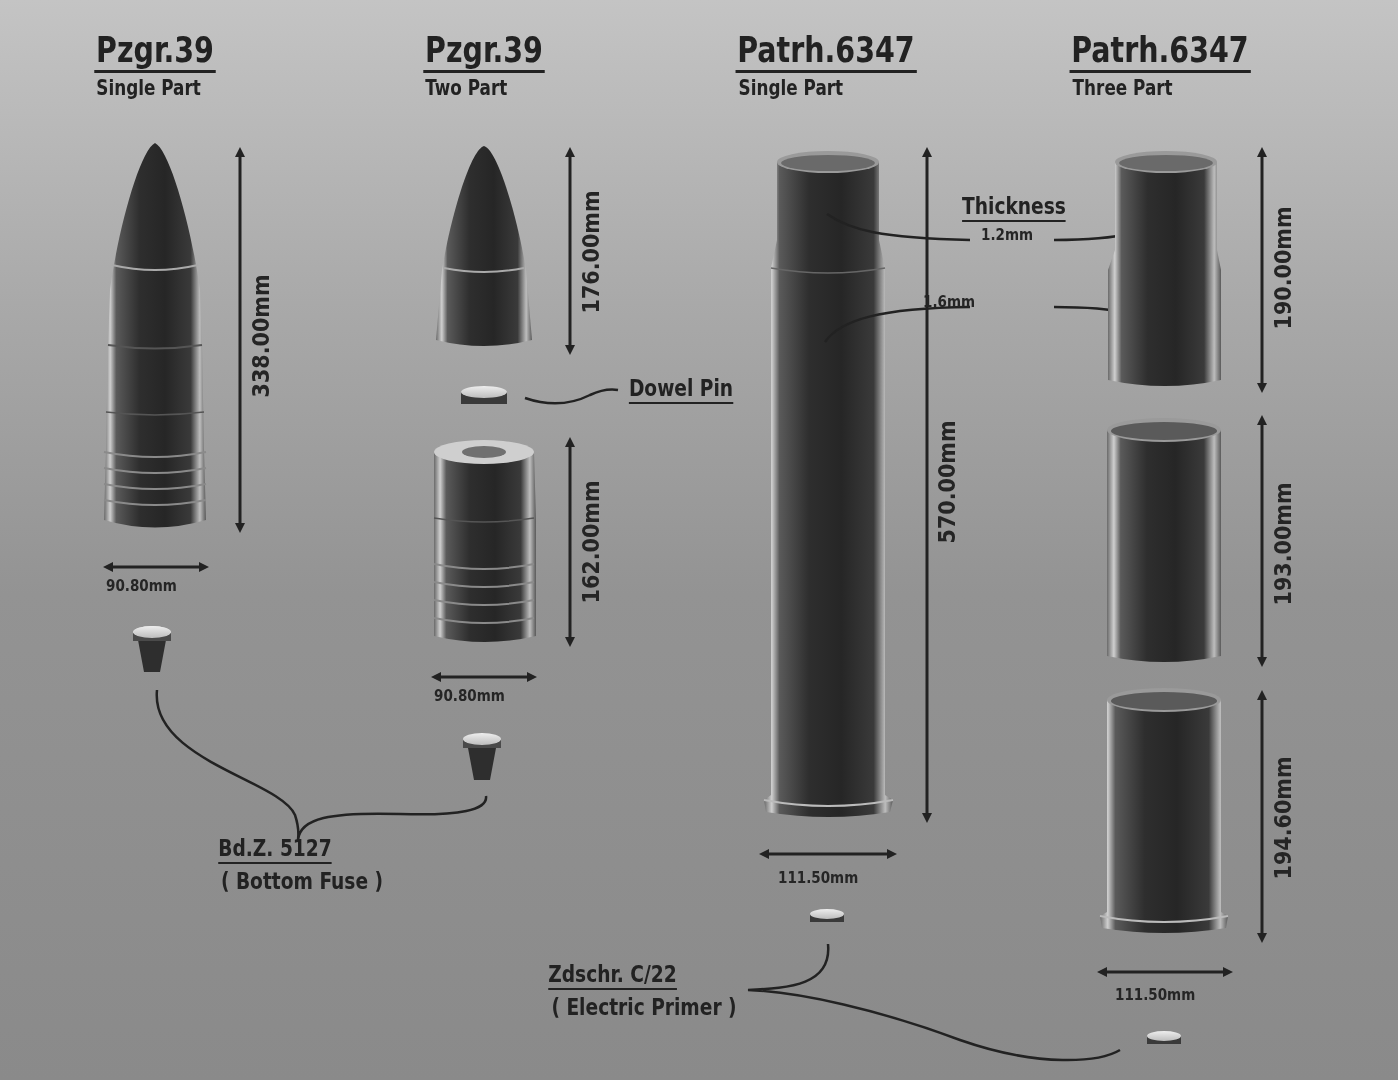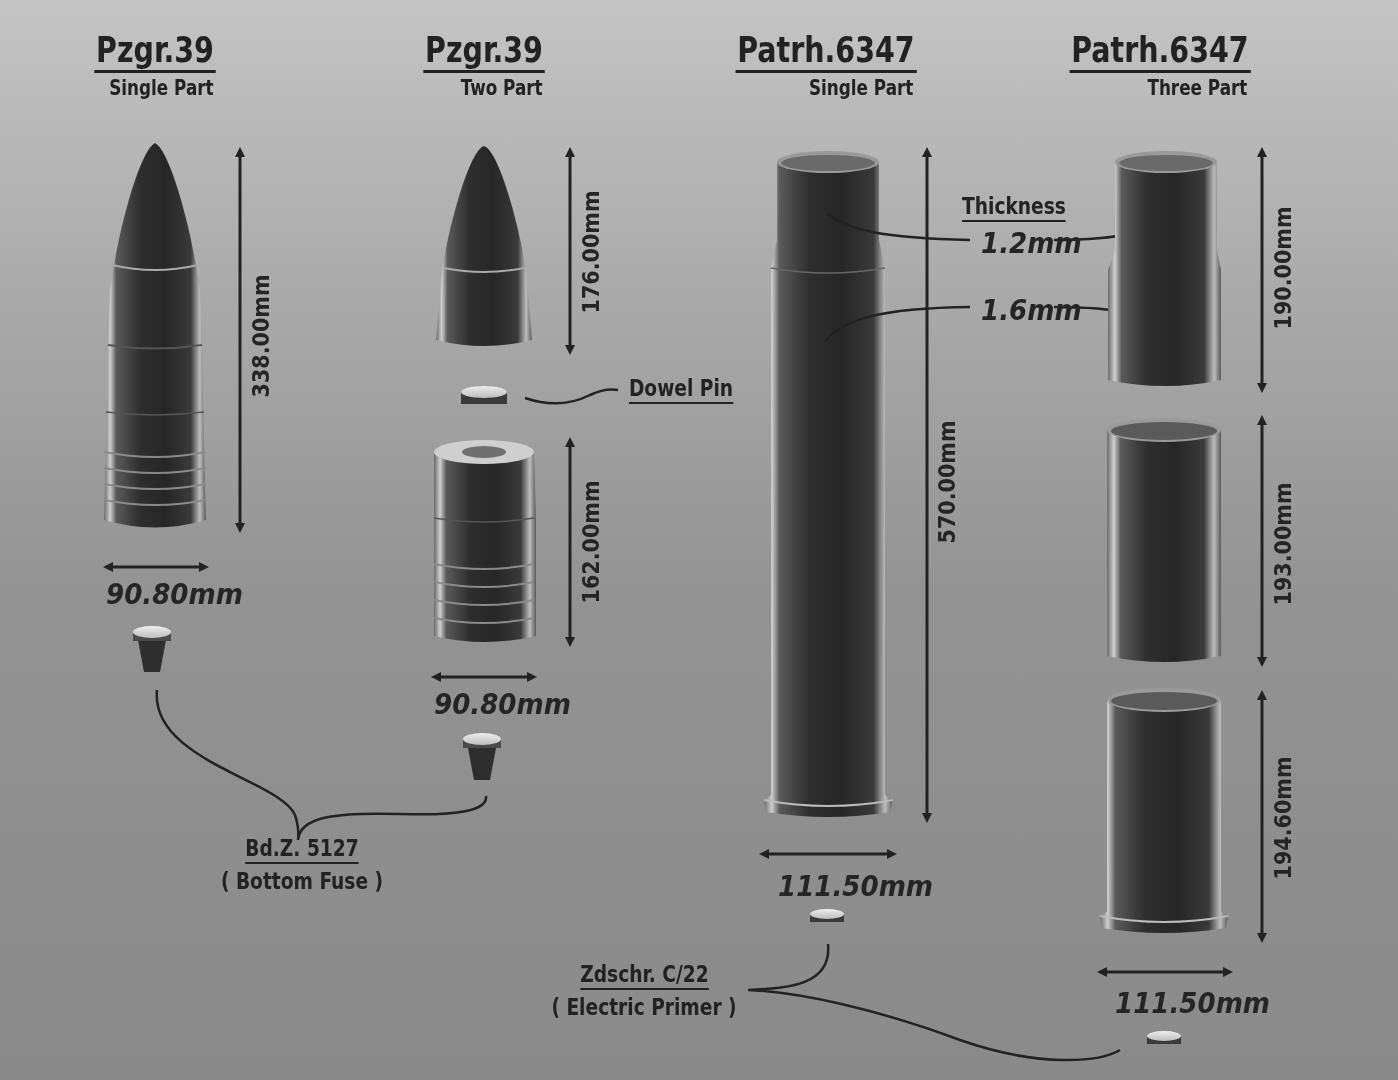--- a/index.html
+++ b/index.html
@@ -1,25 +1,25 @@
 <!DOCTYPE html>
 <html><head>
 <meta charset="utf-8">
 <style>
   html,body{margin:0;padding:0;}
   body{width:1398px;height:1080px;overflow:hidden;position:relative;
     background:linear-gradient(180deg,#c4c4c4 0%,#a9a9a9 28%,#939393 55%,#8a8a8a 100%);
     font-family:"DejaVu Sans Condensed","DejaVu Sans",sans-serif;color:#222;}
-  .title{position:absolute;text-align:right;transform:translateX(-50%);}
+  .title{position:absolute;text-align:left;transform:translateX(-50%);}
   .title .main{font-size:36px;font-weight:bold;letter-spacing:0px;line-height:40px;
     border-bottom:3px solid #222;padding:0 2px;display:inline-block;font-stretch:condensed;transform:scaleX(0.88);}
   .title .sub{font-size:22px;font-weight:bold;line-height:30px;transform:scaleX(0.85);}
-  .lbl{position:absolute;font-size:29px;font-weight:bold;color:#252525;white-space:nowrap;transform-origin:center;font-style:italic;}
+  .lbl{position:absolute;font-size:15px;font-weight:bold;color:#252525;white-space:nowrap;transform-origin:center;}
   .vlbl{position:absolute;font-size:23px;font-weight:bold;color:#252525;white-space:nowrap;transform:translate(-50%,-50%) rotate(-90deg);}
-  .callout{position:absolute;text-align:center;transform:translateX(-50%);white-space:nowrap;}
+  .callout{position:absolute;text-align:left;transform:translateX(-50%);white-space:nowrap;}
   .callout .name{font-size:23px;font-weight:bold;border-bottom:2px solid #222;display:inline-block;line-height:28px;transform:scaleX(0.9);}
   .callout .desc{font-size:23px;font-weight:bold;line-height:34px;transform:scaleX(0.9);}
   svg.overlay{position:absolute;left:0;top:0;}
 </style>
 </head>
 <body>
 
 <svg class="overlay" width="1398" height="1080">
   <defs>
     <linearGradient id="metal" x1="0" x2="1" y1="0" y2="0">
@@ -171,21 +171,21 @@
 <div class="lbl" style="left:778px;top:869px;">111.50mm</div>
 <div class="vlbl" style="left:1283px;top:268px;">190.00mm</div>
 <div class="vlbl" style="left:1283px;top:544px;">193.00mm</div>
 <div class="vlbl" style="left:1283px;top:818px;">194.60mm</div>
 <div class="lbl" style="left:1115px;top:986px;">111.50mm</div>
 
 <div class="callout" style="left:1014px;top:192px;">
   <div class="name">Thickness</div>
 </div>
 <div class="lbl" style="left:981px;top:226px;">1.2mm</div>
-<div class="lbl" style="left:981px;top:293px;">1.6mm</div>
+<div class="lbl" style="left:923px;top:293px;">1.6mm</div>
 
 <div class="callout" style="left:681px;top:374px;">
   <div class="name">Dowel Pin</div>
 </div>
 <div class="callout" style="left:302px;top:834px;">
   <div class="name">Bd.Z. 5127</div>
   <div class="desc">( Bottom Fuse )</div>
 </div>
 <div class="callout" style="left:644px;top:960px;">
   <div class="name">Zdschr. C/22</div>

